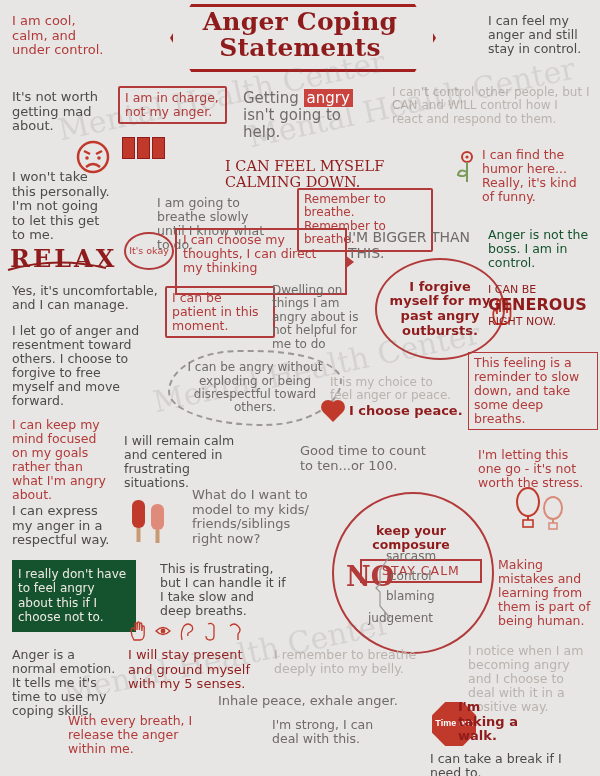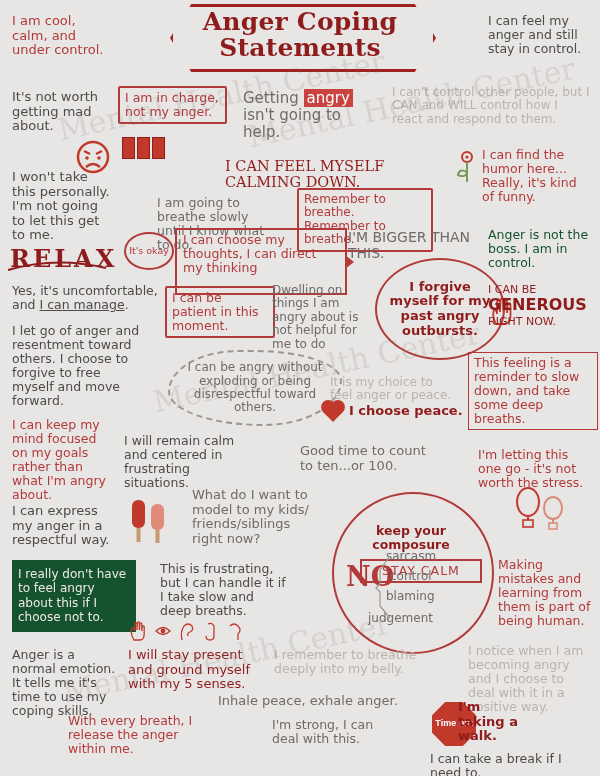--- a/index.html
+++ b/index.html
@@ -38,21 +38,21 @@
     letter-spacing:.2px;
   }
 
   
   .red{color:#b23a3a;}
   .dred{color:#8f1c1c;}
   .grey{color:#6e6b68;}
   .faint{color:#b9b3ae;}
   .serif{font-family:"DejaVu Serif", serif;}
   .b{font-weight:bold;}
-  .u{text-decoration:underline;}
+  .u{}
   .ctr{text-align:center;}
 
   .box{border:2px solid #b23a3a;padding:3px 5px;border-radius:2px;}
   .boxg{border:1px solid #9a9794;padding:3px 5px;}
   .fillred{background:#14532d;color:#efe9e6;padding:7px 6px;}
   .hl{background:#c9433f;color:#fff;padding:0 3px;}
 
   .oval{border:2px solid #b23a3a;border-radius:50%;}
   .cloud{
     border:2px dashed #9a9794;border-radius:40% 50% 45% 55%/55% 40% 60% 45%;

